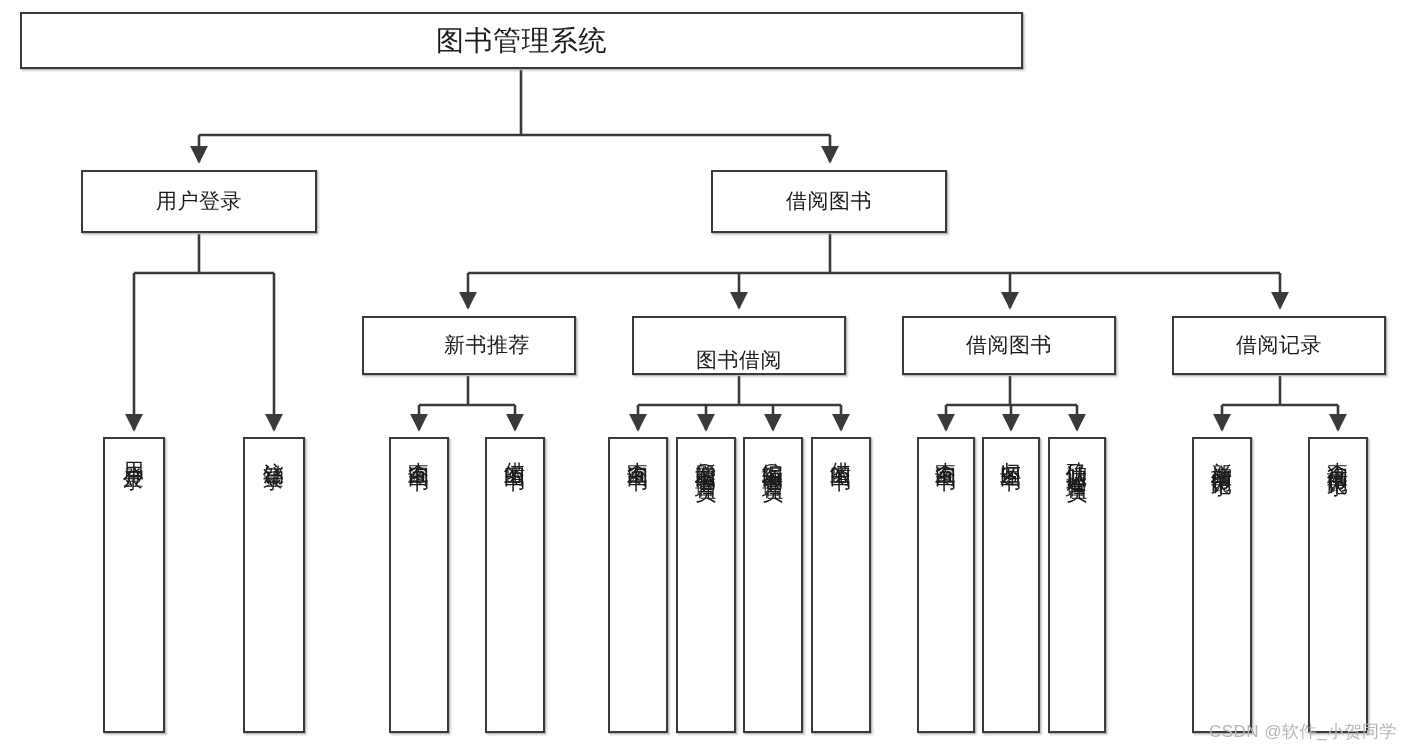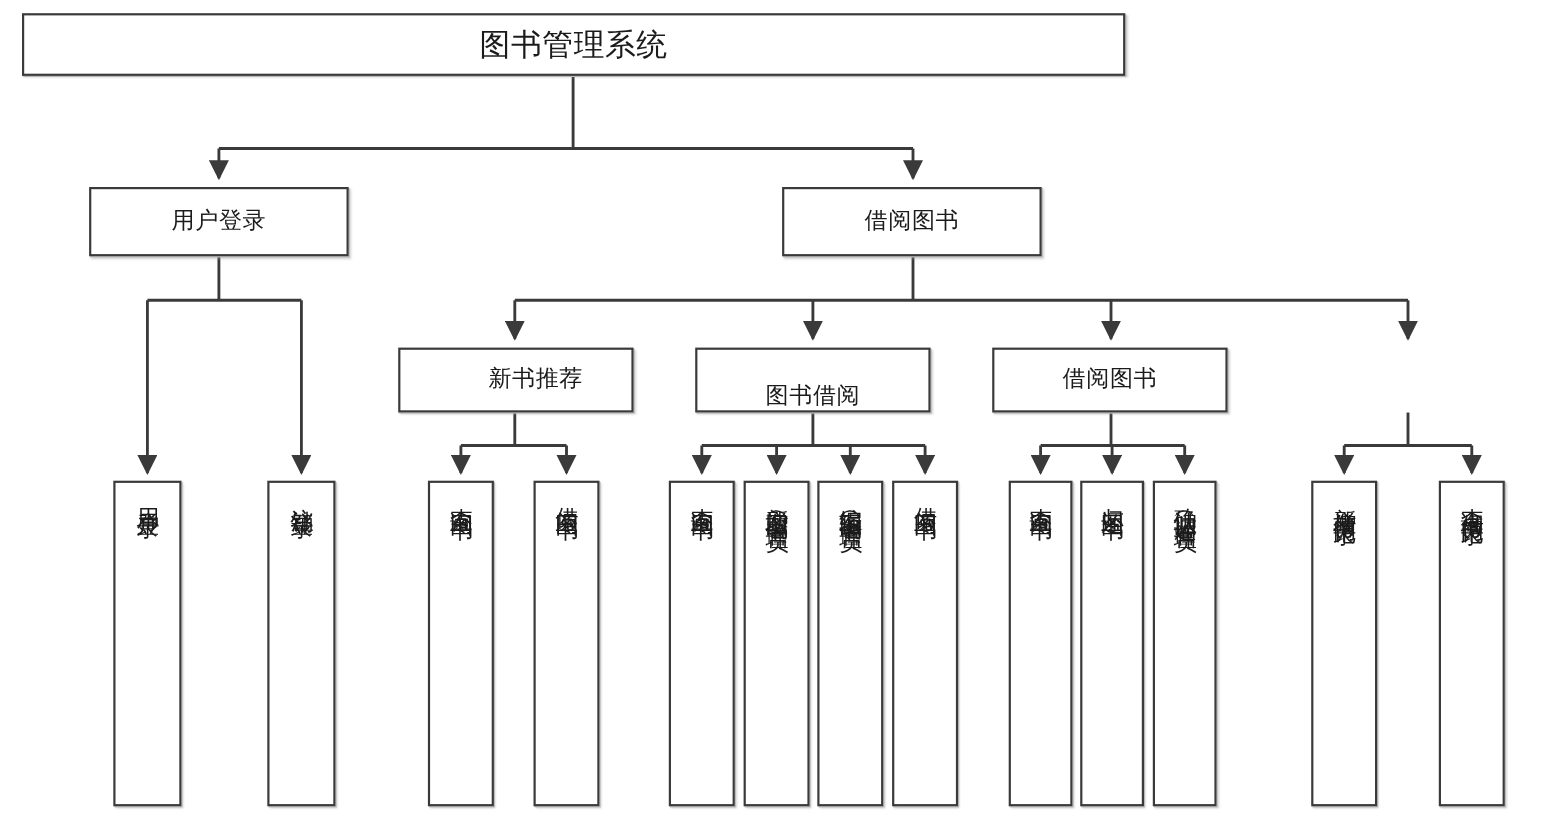--- a/index.html
+++ b/index.html
@@ -142,20 +142,23 @@
 
   <div class="node h" style="left:362px; top:316px; width:214px; height:59px;padding-left:36px;">
     <span class="label">新书推荐</span>
   </div>
   <div class="node h" style="left:632px; top:316px; width:214px; height:59px;align-items:flex-end;">
     <span class="label">图书借阅</span>
   </div>
   <div class="node h" style="left:902px; top:316px; width:214px; height:59px;">
     <span class="label">借阅图书</span>
   </div>
+  <div class="node h" style="left:1172px; top:316px; width:214px; height:59px;">
+    <span class="label">借阅记录</span>
+  </div>
 
   <div class="node v" style="left:103px; top:437px; width:62px; height:296px;">
     <span class="label">用户登录</span>
   </div>
   <div class="node v" style="left:243px; top:437px; width:62px; height:296px;">
     <span class="label">注销登录</span>
   </div>
 
   <div class="node v" style="left:389px; top:437px; width:60px; height:296px;">
     <span class="label">查询图书</span>
@@ -187,14 +190,15 @@
     <span class="label">确认归还（管理员）</span>
   </div>
 
   <div class="node v" style="left:1192px; top:437px; width:60px; height:296px;">
     <span class="label">新增借阅记录</span>
   </div>
   <div class="node v" style="left:1308px; top:437px; width:60px; height:296px;">
     <span class="label">查询借阅记录</span>
   </div>
 
+  <div class="watermark">CSDN @软件_小贺同学</div>
 
 </div>
 
 </body></html>

